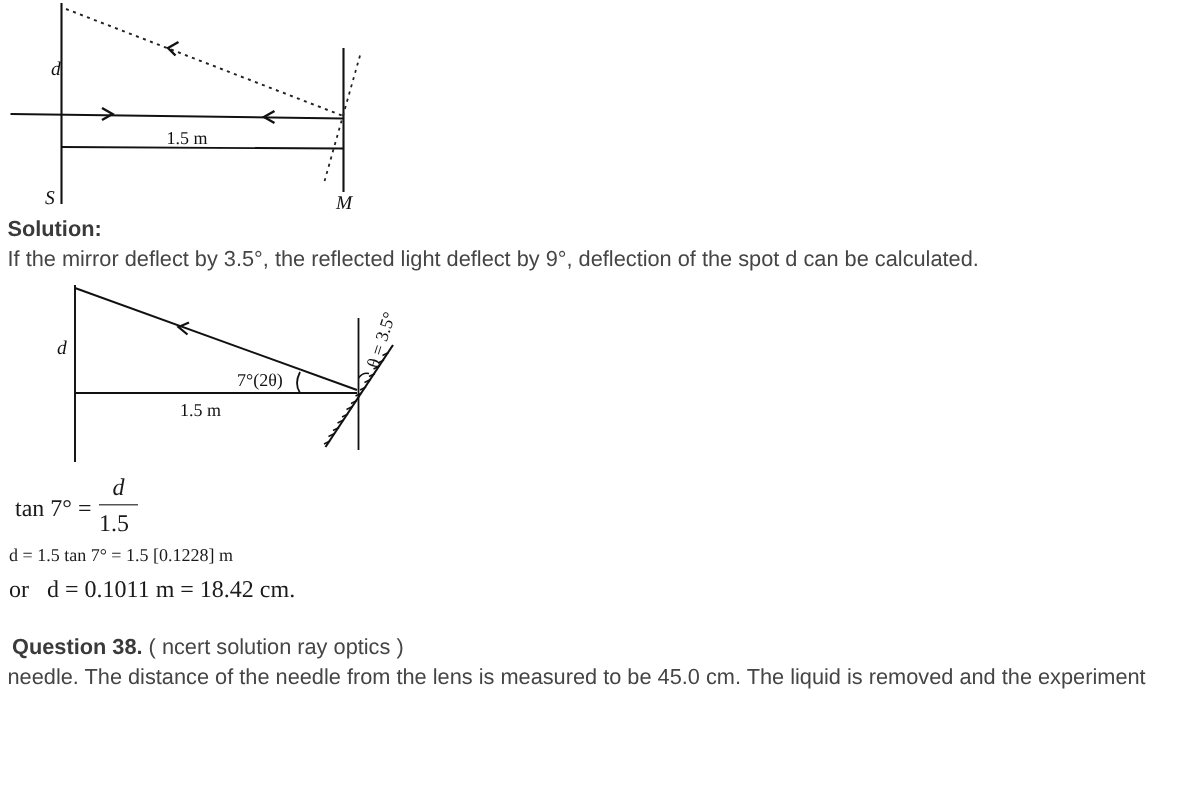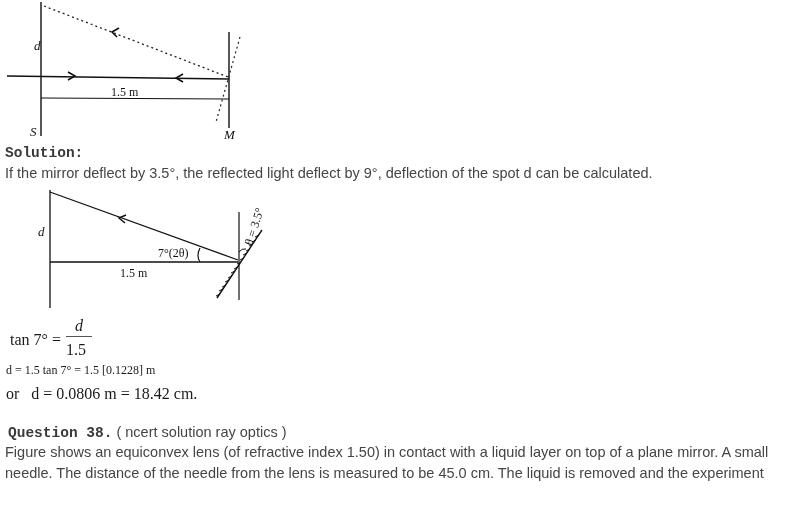--- a/index.html
+++ b/index.html
@@ -1,20 +1,20 @@
 <!DOCTYPE html>
 <html><head>
   <meta charset="utf-8">
   <style>
     html, body { margin: 0; padding: 0; background: #ffffff; }
     body { width: 799px; height: 527px; position: relative; overflow: hidden;
       font-family: "Liberation Sans", sans-serif; color: #404040; }
     .abs { position: absolute; }
     .text { font-size: 14.5px; line-height: 20px; color: #454545; white-space: nowrap; }
-    .bold { font-weight: bold; color: #3a3a3a; font-family: Liberation Mono, monospace; }
+    .bold { font-weight: bold; color: #3a3a3a; }
     .serif { font-family: "Liberation Serif", "DejaVu Serif", serif; color: #1a1a1a; }
     .para { font-size: 14.5px; line-height: 20.5px; color: #454545; width: 795px; }
     svg text { font-family: "Liberation Serif", serif; }
   </style>
 </head>
 <body>
 
 <svg class="abs" style="left:0;top:0" width="260" height="145" viewBox="0 0 260 145">
 
   <line x1="41" y1="2" x2="41" y2="136" stroke="#111" stroke-width="1.4"></line>
@@ -74,21 +74,20 @@
   <text x="18" y="46" font-size="13" font-style="italic" fill="#111">d</text>
   <text x="138" y="67" font-size="12" fill="#111">7°(2θ)</text>
   <text x="100" y="87" font-size="12" fill="#111">1.5 m</text>
   <text x="0" y="0" font-size="12" fill="#111" transform="translate(232,56) rotate(-72)">θ = 3.5°</text>
 </svg>
 
 <div class="abs serif" style="left:10px;top:331px;font-size:16px">tan 7° =</div>
 <div class="abs serif" style="left:66px;top:316px;width:26px;text-align:center;font-size:16px;font-style:italic;border-bottom:1px solid #555;line-height:20px">d</div>
 <div class="abs serif" style="left:66px;top:340px;width:26px;text-align:left;font-size:16px;line-height:20px">1.5</div>
 <div class="abs serif" style="left:6px;top:363px;font-size:12px;white-space:nowrap">d = 1.5 tan 7° = 1.5 [0.1228] m</div>
-<div class="abs serif" style="left:6px;top:385px;font-size:16px;white-space:pre">or   d = 0.0806 m = 18.42 cm.</div>
+<div class="abs serif" style="left:6px;top:385px;font-size:16px;white-space:pre">or   d = 0.1011 m = 18.42 cm.</div>
 
 <div class="abs text" style="left:8px;top:422px">
   <span class="bold">Question 38.</span><span> ( ncert solution ray optics )</span>
 </div>
 <div class="abs para" style="left:5px;top:442px">
-  <div style="white-space:nowrap">Figure shows an equiconvex lens (of refractive index 1.50) in contact with a liquid layer on top of a plane mirror. A small</div>
   <div style="white-space:nowrap">needle. The distance of the needle from the lens is measured to be 45.0 cm. The liquid is removed and the experiment</div>
 </div>
 
 </body></html>

